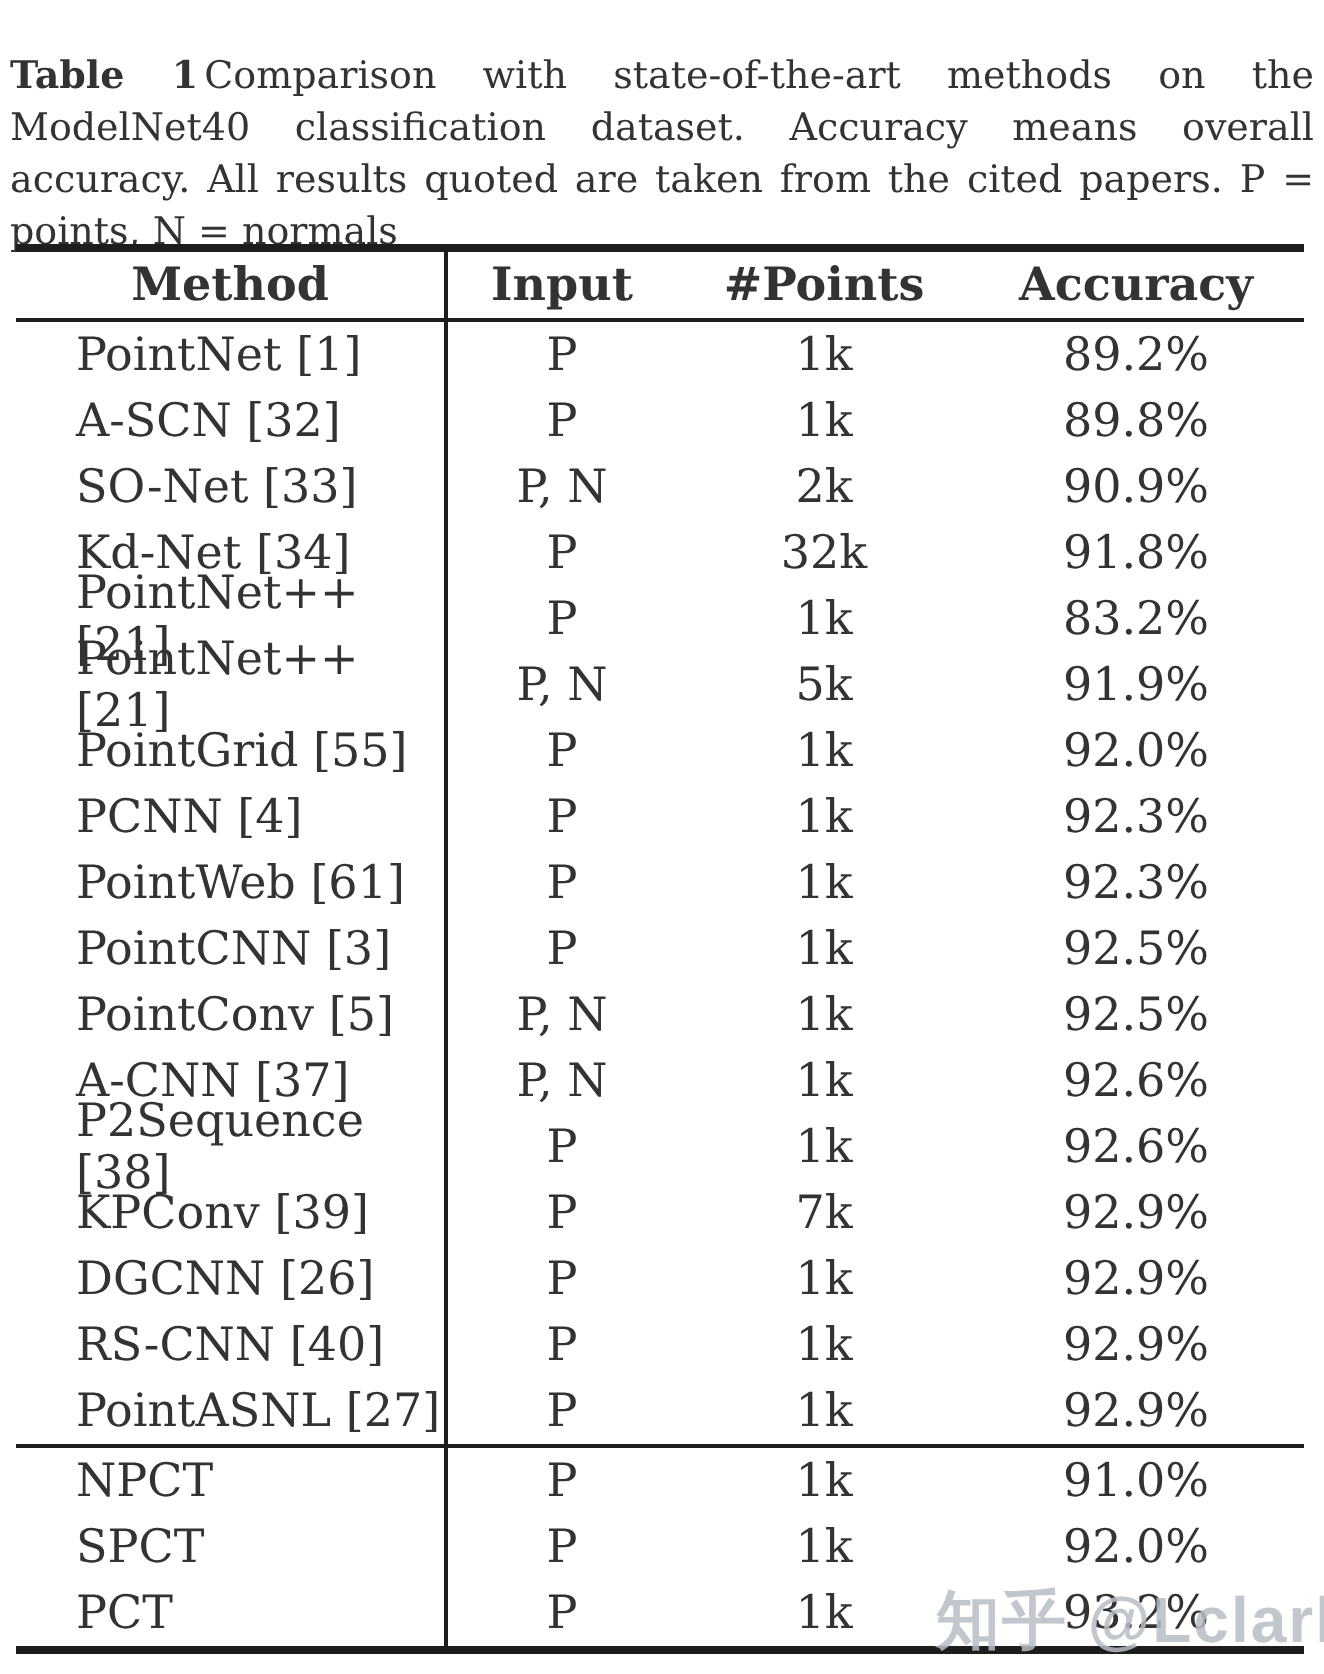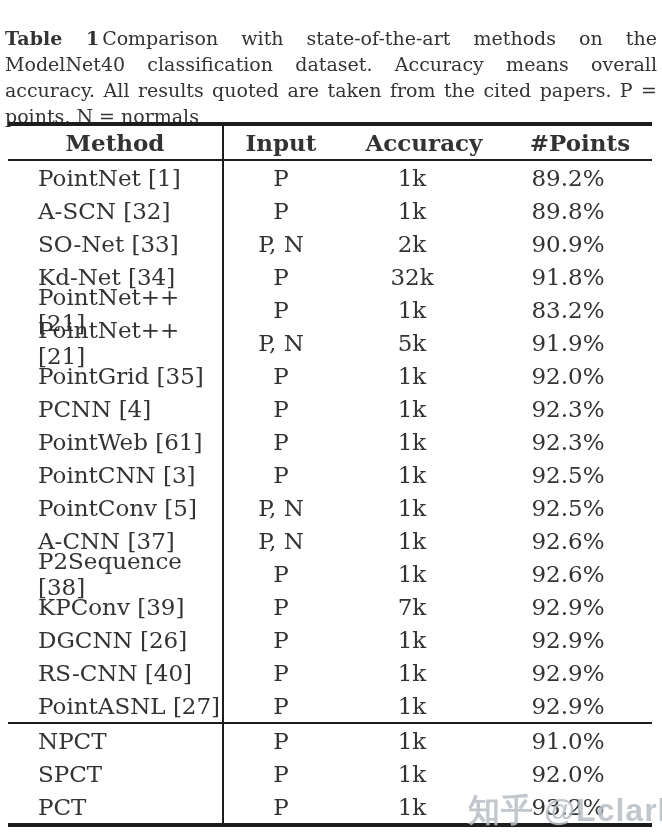--- a/index.html
+++ b/index.html
@@ -52,22 +52,22 @@
 <div class="page">
 
   <p class="caption"><span class="cap-label">Table 1</span><span>Comparison with state-of-the-art methods on the ModelNet40 classification dataset. Accuracy means overall accuracy. All results quoted are taken from the cited papers. P = points, N = normals</span></p>
 
   <div class="table-wrap">
     <div class="vline"></div>
 
     <div class="trow thead">
       <div class="cell c-method">Method</div>
       <div class="cell c-input">Input</div>
+      <div class="cell c-points">#Points</div>
       <div class="cell c-acc">Accuracy</div>
-      <div class="cell c-points">#Points</div>
     </div>
 
     <div>
         <div class="trow">
           <div class="cell c-method">PointNet [1]</div>
           <div class="cell c-input">P</div>
           <div class="cell c-points">1k</div>
           <div class="cell c-acc">89.2%</div>
         </div>
         <div class="trow">
@@ -94,21 +94,21 @@
           <div class="cell c-points">1k</div>
           <div class="cell c-acc">83.2%</div>
         </div>
         <div class="trow">
           <div class="cell c-method">PointNet++ [21]</div>
           <div class="cell c-input">P, N</div>
           <div class="cell c-points">5k</div>
           <div class="cell c-acc">91.9%</div>
         </div>
         <div class="trow">
-          <div class="cell c-method">PointGrid [35]</div>
+          <div class="cell c-method">PointGrid [55]</div>
           <div class="cell c-input">P</div>
           <div class="cell c-points">1k</div>
           <div class="cell c-acc">92.0%</div>
         </div>
         <div class="trow">
           <div class="cell c-method">PCNN [4]</div>
           <div class="cell c-input">P</div>
           <div class="cell c-points">1k</div>
           <div class="cell c-acc">92.3%</div>
         </div>

